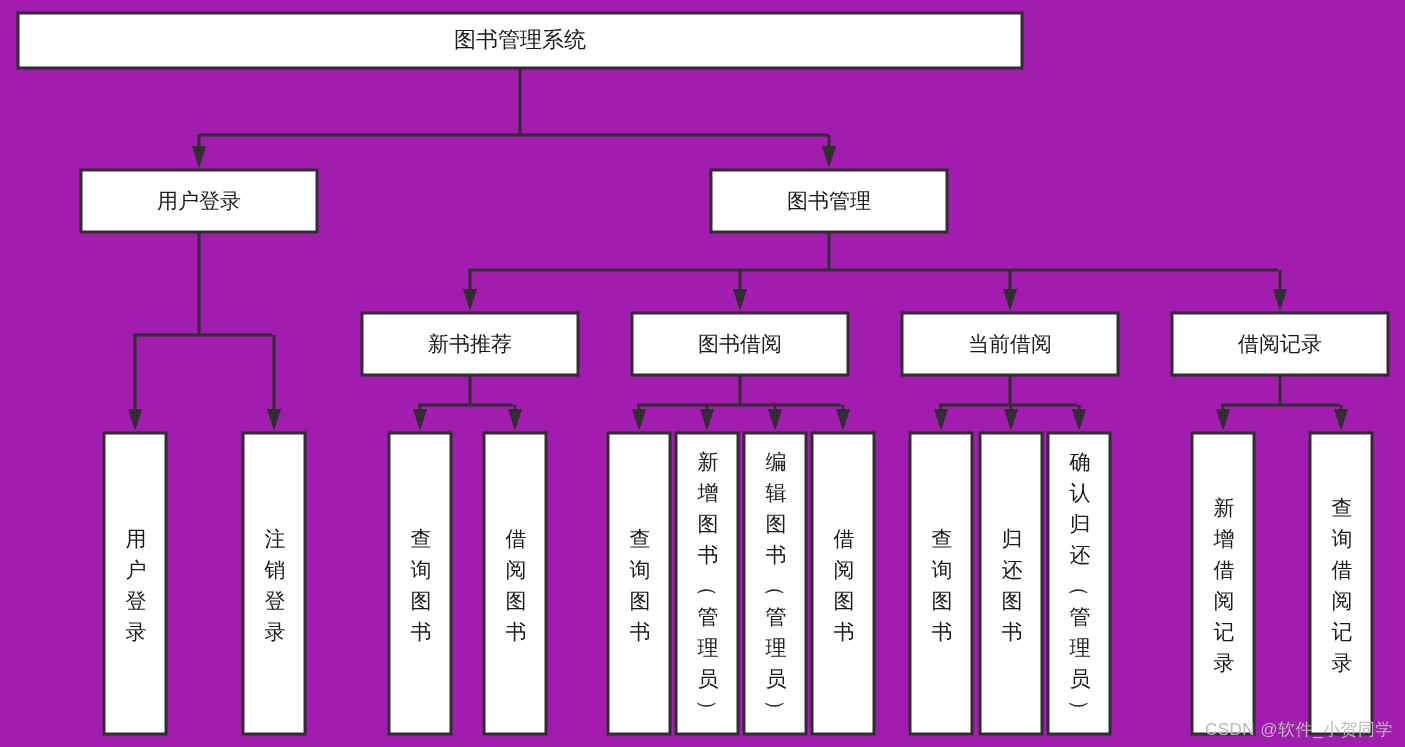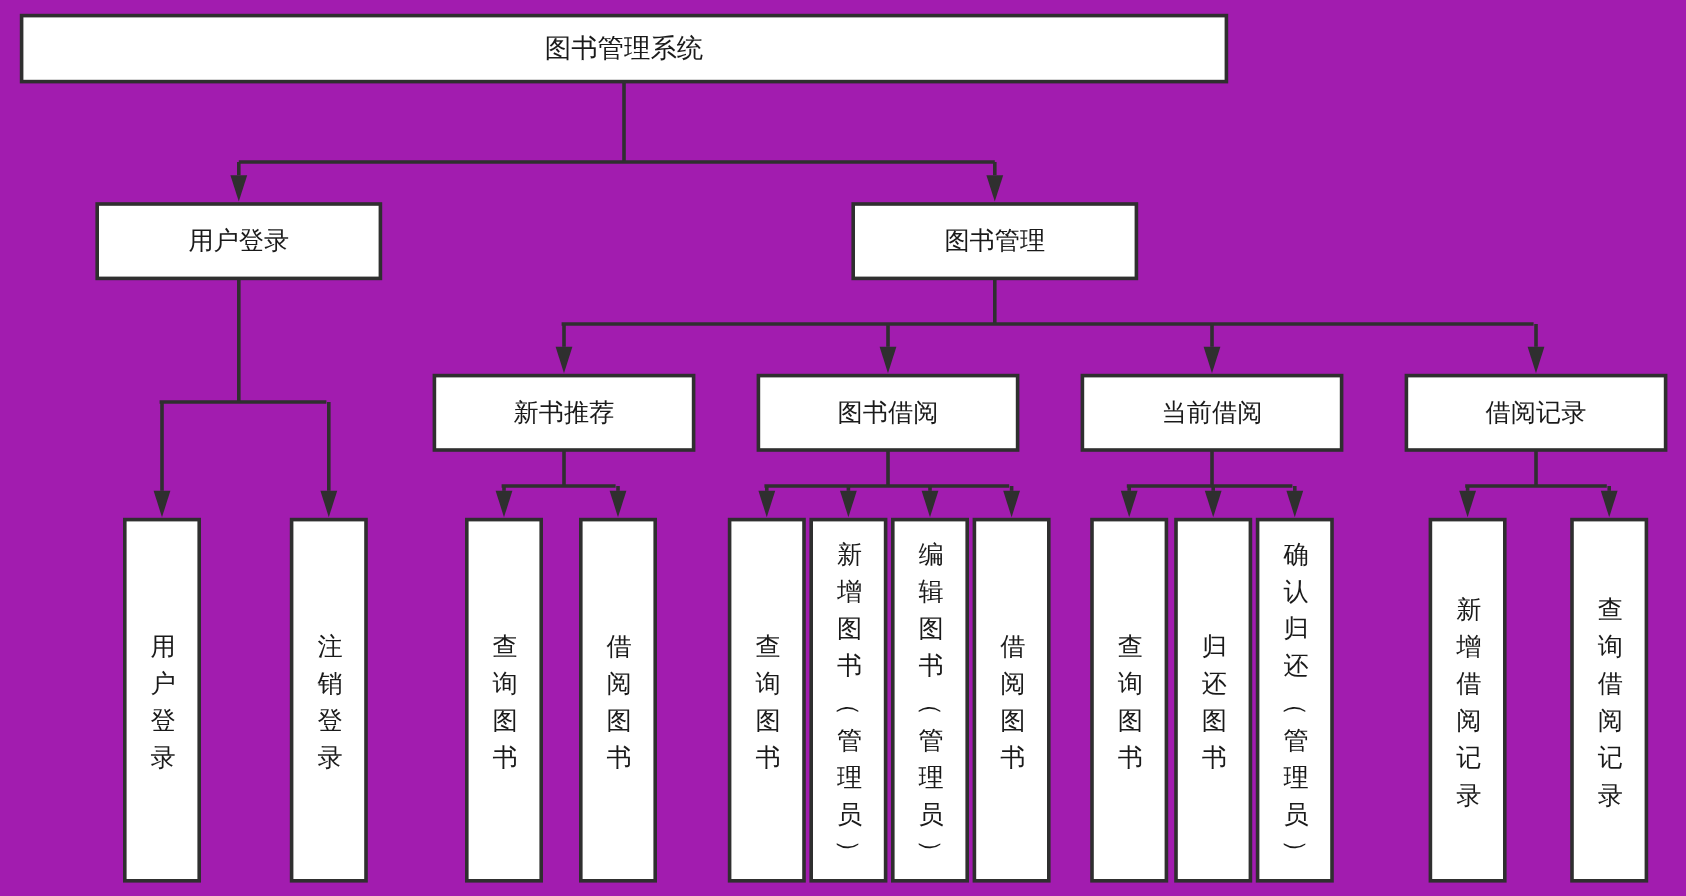--- a/index.html
+++ b/index.html
@@ -261,13 +261,14 @@
           <rect x="1310" y="433" width="62" height="301" class="node-box"></rect>
           <text x="1342" y="514.68" class="leaf-label">查</text>
           <text x="1342" y="545.68" class="leaf-label">询</text>
           <text x="1342" y="576.68" class="leaf-label">借</text>
           <text x="1342" y="607.68" class="leaf-label">阅</text>
           <text x="1342" y="638.68" class="leaf-label">记</text>
           <text x="1342" y="669.68" class="leaf-label">录</text>
         </g>
       </g>
   </svg>
+  <div class="watermark">CSDN @软件_小贺同学</div>
 </div>
 
 </body></html>

